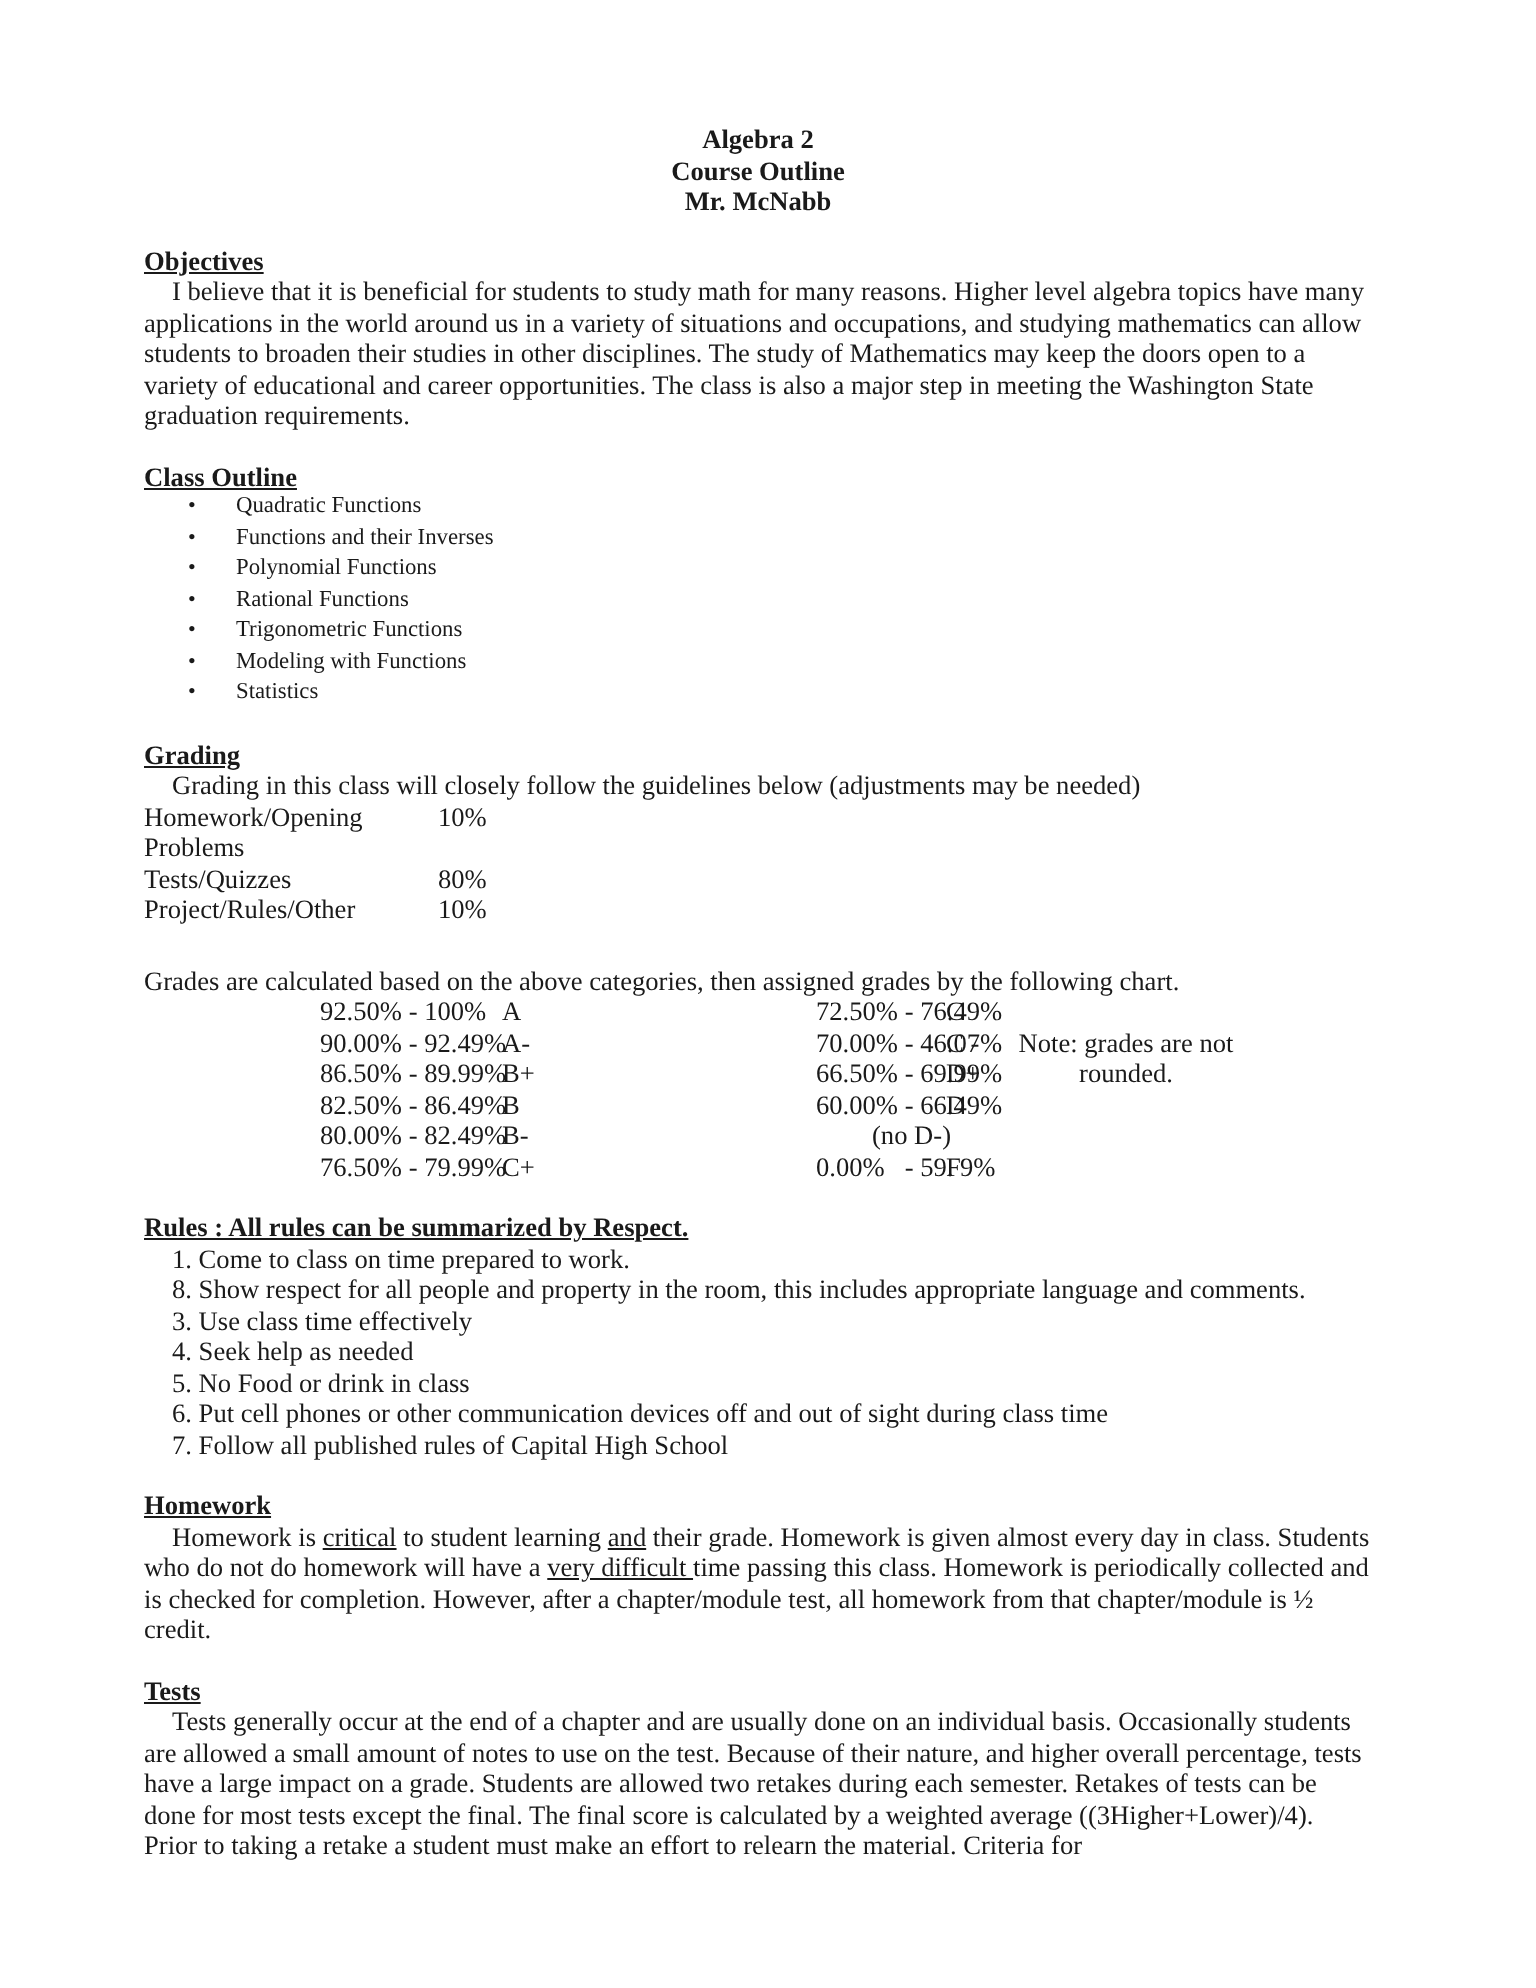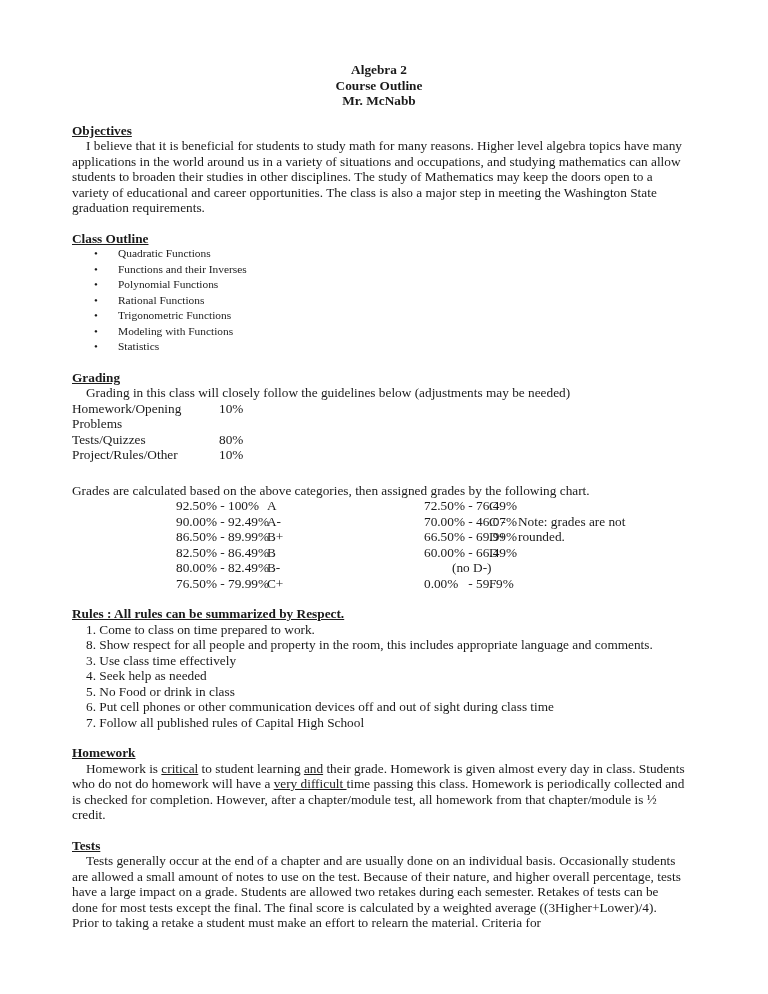--- a/index.html
+++ b/index.html
@@ -55,26 +55,26 @@
       top: 0;
       font-size: 11px;
     }
     .intro { text-indent: 14px; }
     .weights { margin-top: 0; }
     .weight-row { display: flex; }
     .weight-row .cat { width: 147px; }
     .weight-row .pct { }
     .scale-intro { margin-top: 20px; }
     .scale { position: relative; height: 93px; }
-    .scale .row { position: absolute; left: 16px; height: 15.5px; width: 100%; text-align: right; }
+    .scale .row { position: absolute; left: 0; height: 15.5px; width: 100%; text-align: right; }
     .scale .c1 { position: absolute; left: 88px; }
     .scale .c2 { position: absolute; left: 179px; }
     .scale .c3 { position: absolute; left: 290px; margin-left: 46px; }
     .scale .c4 { position: absolute; left: 401px; }
-    .scale .note { position: absolute; left: 446px; top: 15.5px; width: 140px; line-height: 15.5px; }
+    .scale .note { position: absolute; left: 421px; top: 15.5px; width: 140px; line-height: 15.5px; text-align: center; }
     .rules-list { margin: 0; padding: 0; list-style: none; }
     .rules-list li { padding-left: 14px; }
   </style>
 </head>
 <body>
 
 <div class="page">
 
   <div class="title-block">
     <div>Algebra 2</div>

